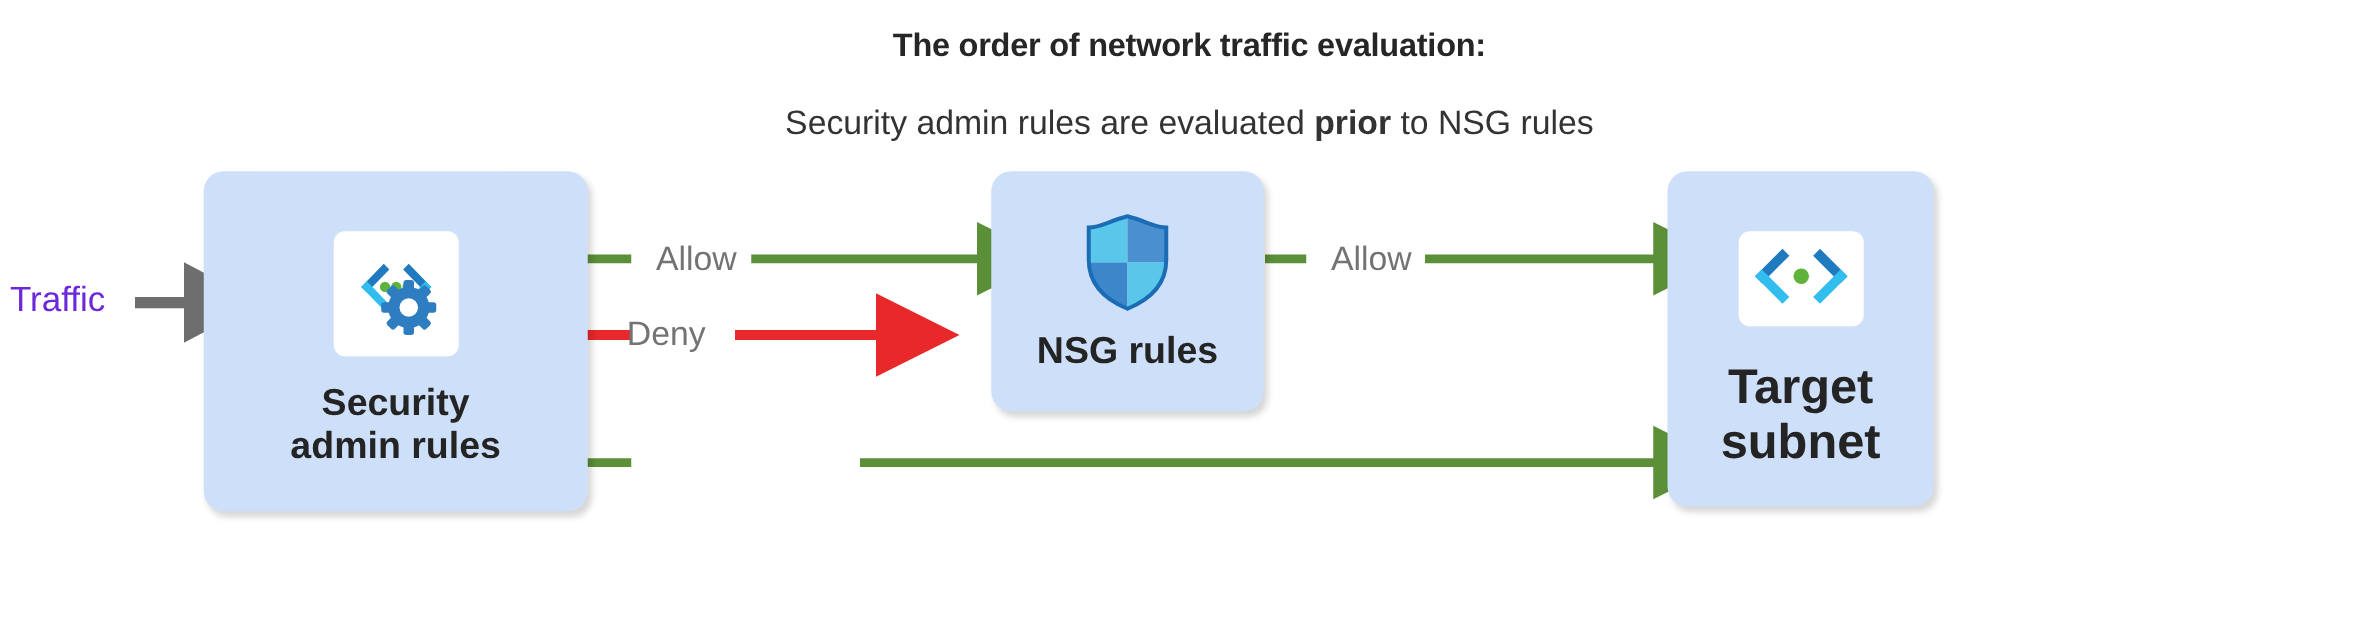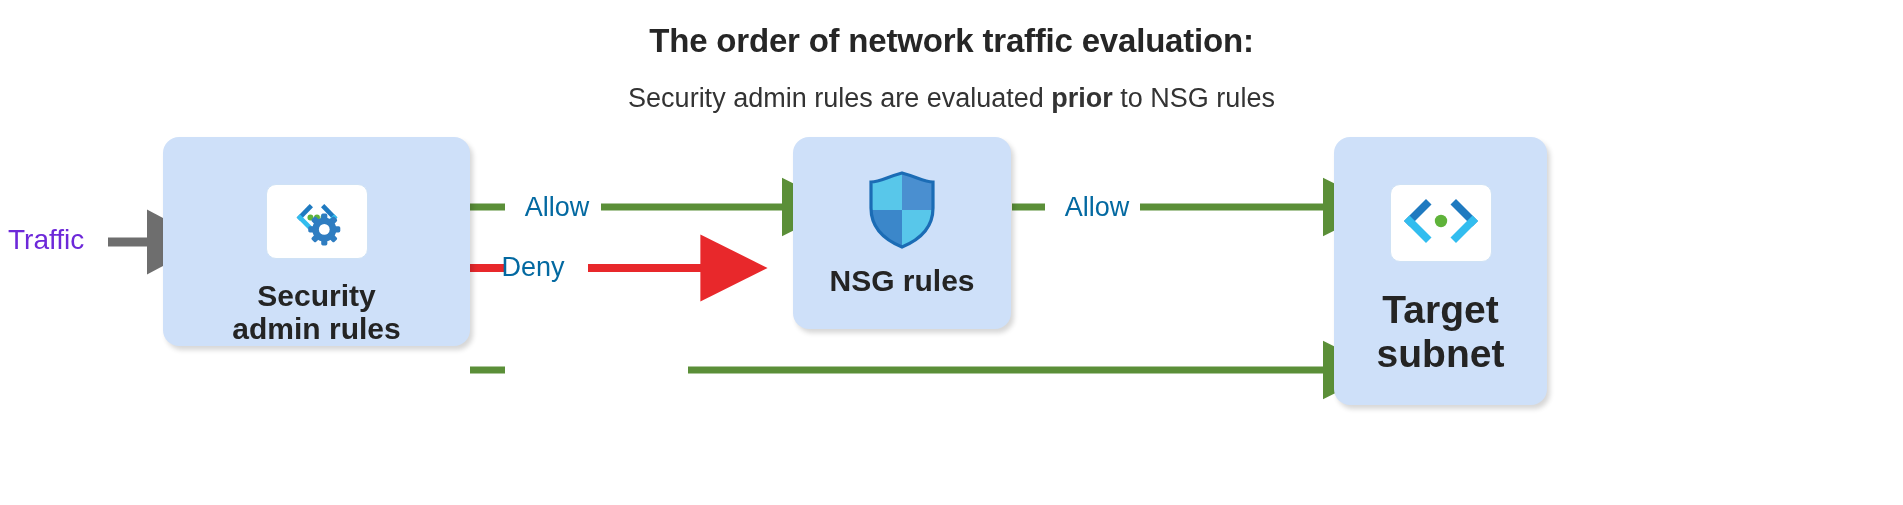--- a/index.html
+++ b/index.html
@@ -20,21 +20,21 @@
     inset: 0;
     width: 1903px;
     height: 505px;
   }
   .abs { position: absolute; }
 
   
   #title-main {
     left: 0; right: 0; top: 22px;
     text-align: center;
-    font-size: 33px;
+    font-size: 26px;
     font-weight: bold;
     letter-spacing: -0.2px;
     color: #262626;
     line-height: 1.15;
   }
   #title-sub {
     left: 0; right: 0; top: 82px;
     text-align: center;
     font-size: 27px;
     font-weight: normal;
@@ -56,21 +56,21 @@
   .node-label {
     font-weight: bold;
     color: #242424;
     text-align: center;
     line-height: 1.12;
     white-space: pre-line;
   }
 
   #node-security {
     left: 163px; top: 137px;
-    width: 307px; height: 209px;
+    width: 307px; height: 272px;
   }
   #node-security .node-icon { margin-top: 47px; }
   #node-security .node-label { margin-top: 20px; font-size: 30px; }
 
   #node-nsg {
     left: 793px; top: 137px;
     width: 218px; height: 192px;
   }
   #node-nsg .node-icon { margin-top: 33px; }
   #node-nsg .node-label { margin-top: 14px; font-size: 30px; }
@@ -95,21 +95,21 @@
     left: 8px; top: 224px;
     width: 105px;
     text-align: left;
     font-size: 28px;
     color: #6d28d9;
   }
 
   
   .edge-label {
     font-size: 27px;
-    color: #0369a1;
+    color: #737373;
     white-space: nowrap;
     text-align: center;
   }
   #label-allow-1 { left: 507px; top: 192px; width: 100px; }
   #label-deny    { left: 491px; top: 252px; width: 84px; }
   #label-allow-2 { left: 1047px; top: 192px; width: 100px; }
   #label-always  { left: 507px; top: 355px; width: 182px; }
 
   
   #wires { left: 0; top: 0; width: 1903px; height: 505px; }

